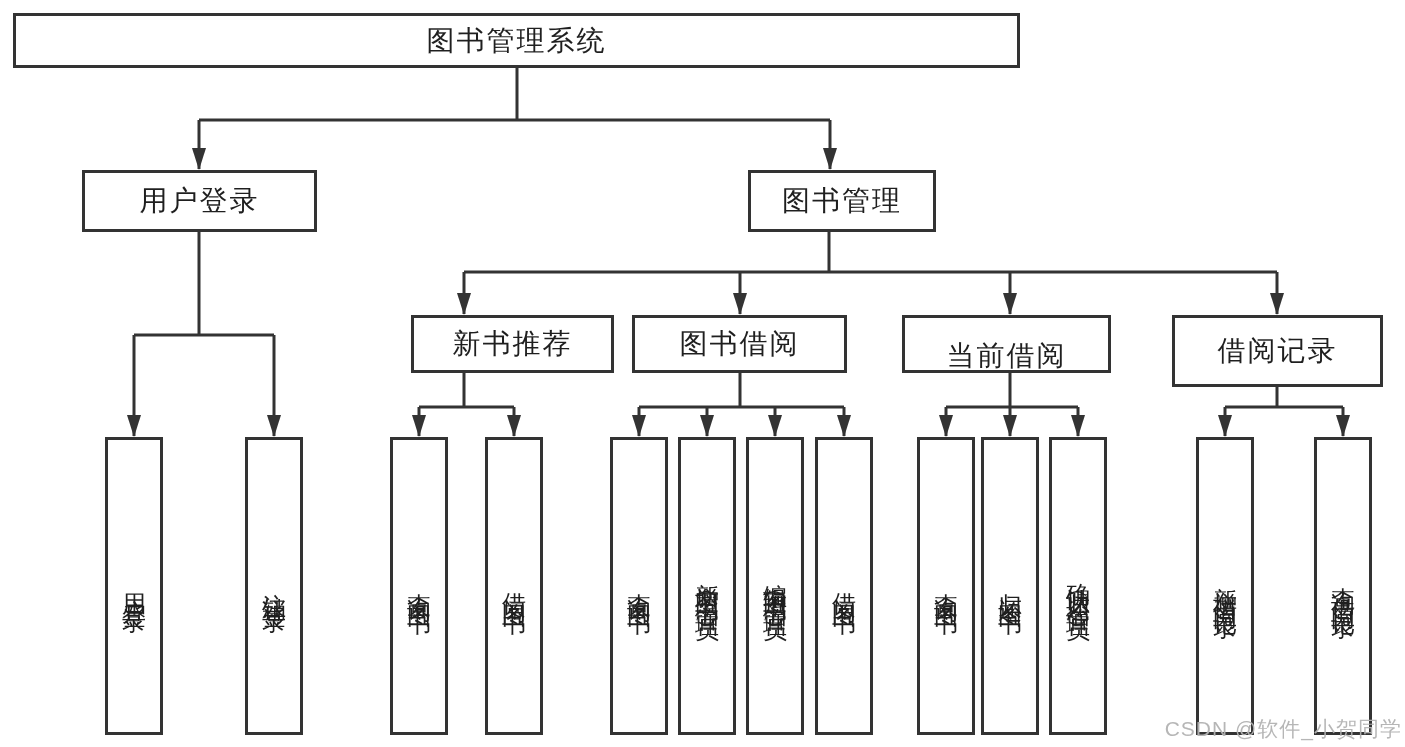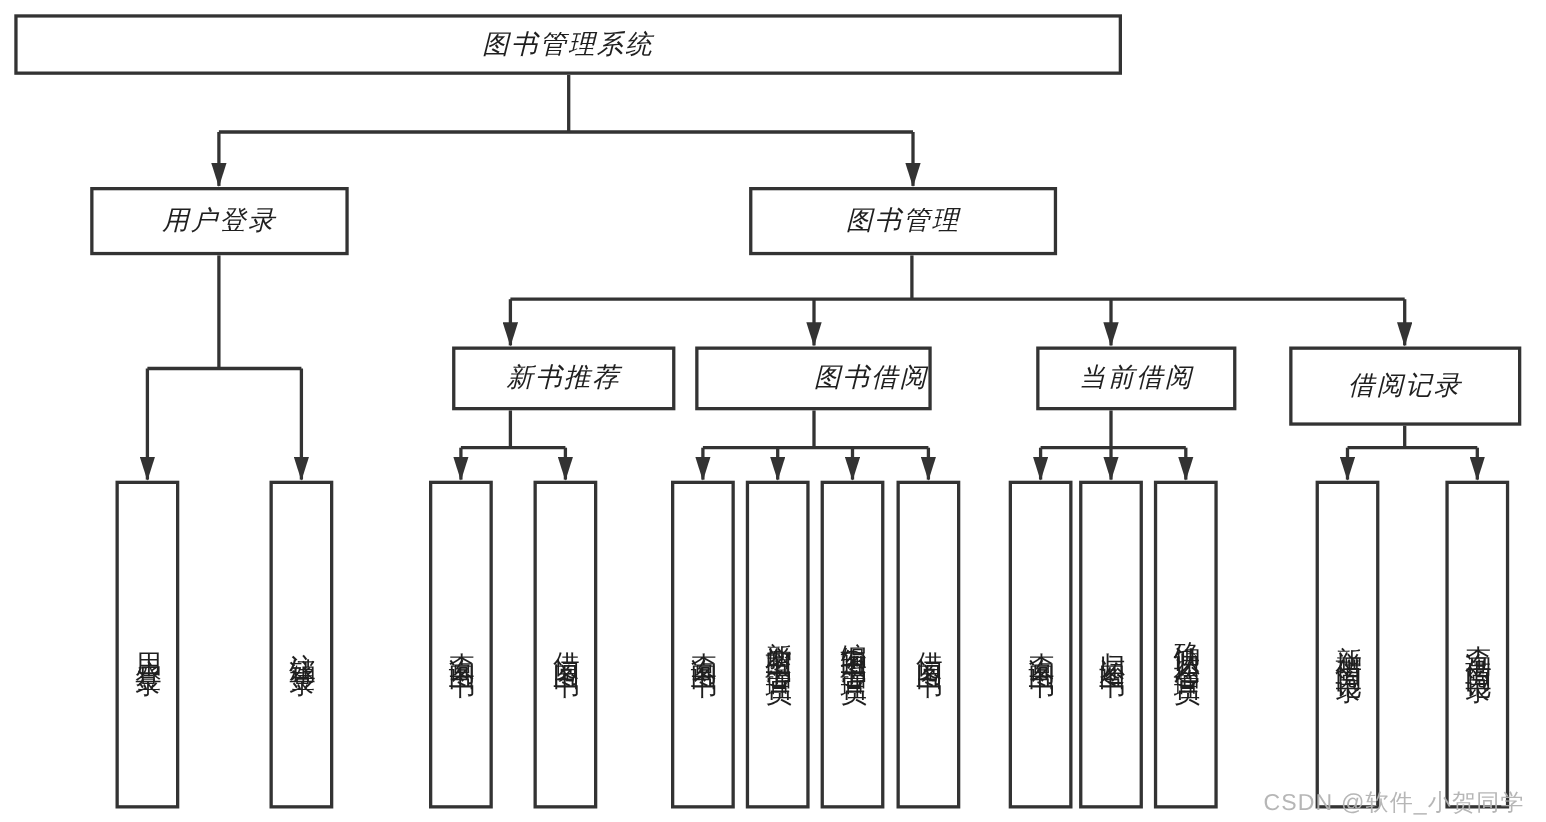--- a/index.html
+++ b/index.html
@@ -25,44 +25,43 @@
     position: absolute;
     box-sizing: border-box;
     border: 3px solid #333333;
     background: #ffffff;
     display: flex;
     align-items: center;
     justify-content: center;
     color: #1f1f1f;
   }
   .hbox span {
-    font-size: 24px;
+    font-size: 28px;
     letter-spacing: 2px;
     white-space: nowrap;
     line-height: 1;
-    font-style: italic;
   }
   .vbox {
     width: 58px;
     height: 298px;
     top: 437px;
   }
   .vbox span {
     writing-mode: vertical-rl;
     font-size: 24px;
     letter-spacing: 6px;
     line-height: 1;
     white-space: nowrap;
   }
   .vbox.long span {
     letter-spacing: 5px;
   }
   .watermark {
     position: absolute;
-    right: 19px;
+    right: 3px;
     bottom: 4px;
     font-size: 21px;
     color: #b3b3b3;
     letter-spacing: 1px;
     white-space: nowrap;
     z-index: 5;
     opacity: 0.95;
   }
 </style>
 </head>
@@ -108,31 +107,31 @@
     </g>
   </svg>
 
   <div class="node hbox" style="left:13px; top:13px; width:1007px; height:55px;">
     <span>图书管理系统</span>
   </div>
 
   <div class="node hbox" style="left:82px; top:170px; width:235px; height:62px;">
     <span>用户登录</span>
   </div>
-  <div class="node hbox" style="left:681px; top:170px; width:280px; height:62px;">
+  <div class="node hbox" style="left:748px; top:170px; width:188px; height:62px;">
     <span>图书管理</span>
   </div>
 
   <div class="node hbox" style="left:363px; top:315px; width:203px; height:58px;margin-left:48px;">
     <span>新书推荐</span>
   </div>
-  <div class="node hbox" style="left:632px; top:315px; width:215px; height:58px;justify-content:flex-end;">
+  <div class="node hbox" style="left:632px; top:315px; width:215px; height:58px;">
     <span>图书借阅</span>
   </div>
-  <div class="node hbox" style="left:942px; top:315px; width:182px; height:58px;">
+  <div class="node hbox" style="left:902px; top:315px; width:209px; height:58px;align-items:flex-end;">
     <span>当前借阅</span>
   </div>
   <div class="node hbox" style="left:1172px; top:315px; width:211px; height:72px;">
     <span>借阅记录</span>
   </div>
 
   <div class="node vbox" style="left:105px;">
     <span>用户登录</span>
   </div>
   <div class="node vbox" style="left:245px;">

